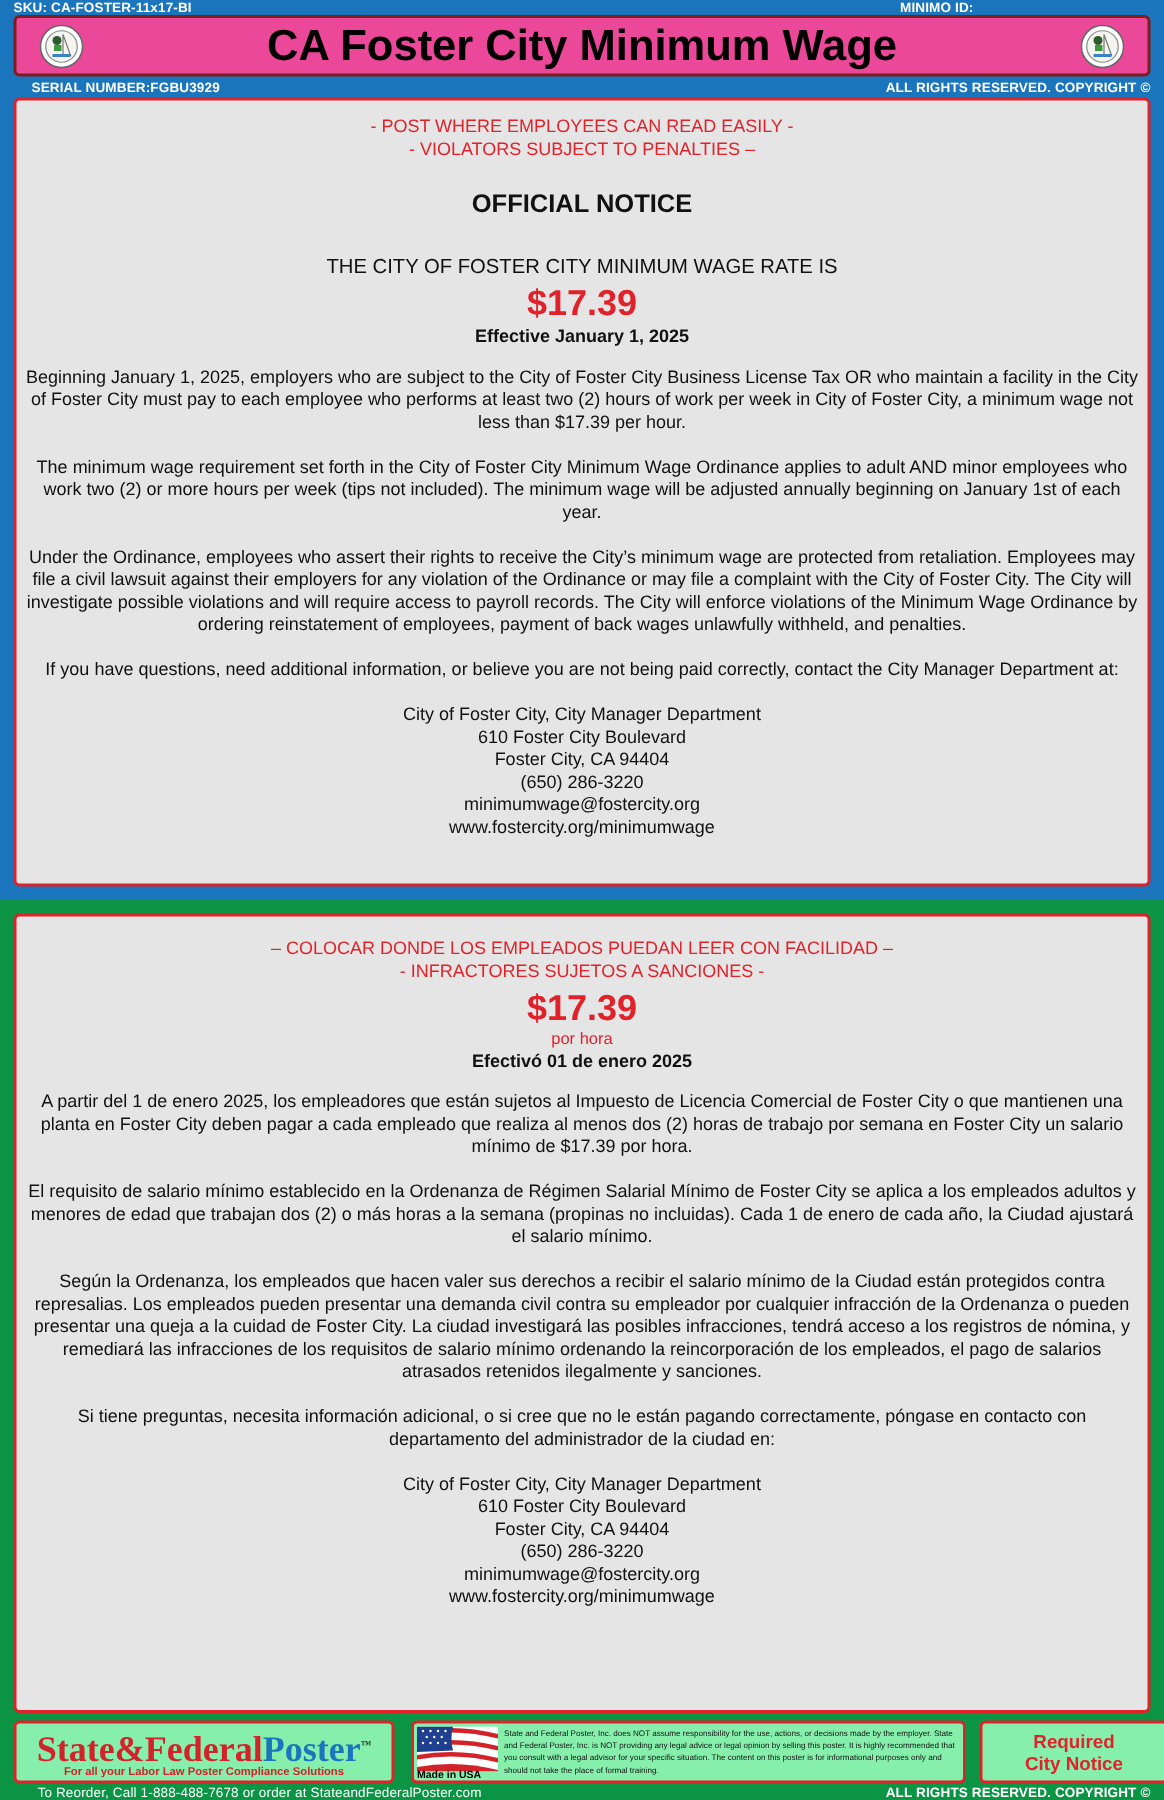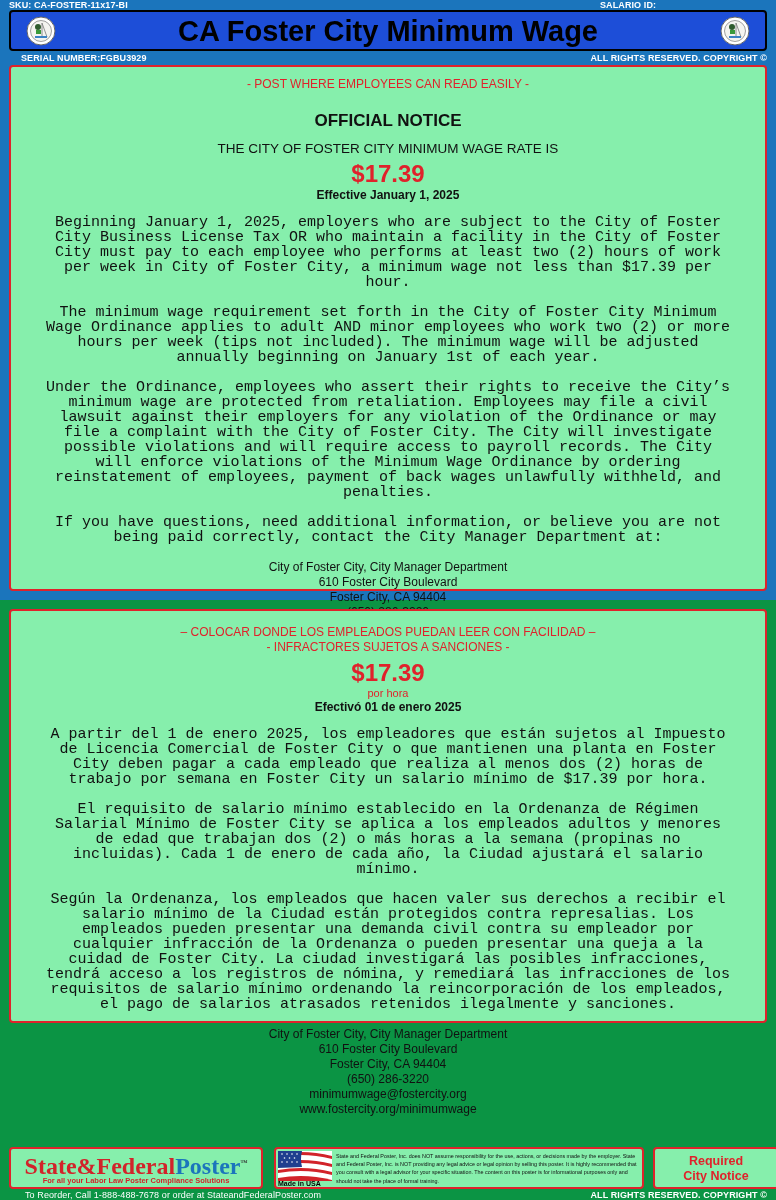--- a/index.html
+++ b/index.html
@@ -4,39 +4,39 @@
 <style>
   * { box-sizing: border-box; margin: 0; padding: 0; }
   html, body { width: 776px; height: 1200px; overflow: hidden; }
   body { font-family: "Liberation Sans", sans-serif; position: relative; background: #1a74bf; }
 
   .bg-blue { position: absolute; left: 0; top: 0; width: 776px; height: 600px; background: #1b75bc; }
   .bg-green { position: absolute; left: 0; top: 600px; width: 776px; height: 600px; background: #0b9444; }
 
   .tiny { position: absolute; color: #fff; font-weight: bold; font-size: 9px; letter-spacing: 0.1px; line-height: 10px; }
 
-  .title-box { position: absolute; left: 9px; top: 10px; width: 758px; height: 41px; background: #1d4ed8;
-               border: 2px solid #000000; border-radius: 4px; }
+  .title-box { position: absolute; left: 9px; top: 10px; width: 758px; height: 41px; background: #ec4899;
+               border: 2px solid #7f1d1d; border-radius: 4px; }
   .title-text { position: absolute; left: 0; right: 0; top: 3px; text-align: center; font-weight: bold; font-size: 29px; color: #000; }
   .seal { position: absolute; top: 4px; width: 30px; height: 30px; }
   .seal.left { left: 15px; }
   .seal.right { right: 15px; }
 
-  .panel { position: absolute; left: 9px; width: 758px; background: #86efac; border: 2px solid #e0222b; border-radius: 4px;
+  .panel { position: absolute; left: 9px; width: 758px; background: #e5e5e5; border: 2px solid #e0222b; border-radius: 4px;
            text-align: center; color: #111; }
   .panel.en { top: 65px; height: 526px; }
-  .panel.es { top: 609px; height: 414px; }
+  .panel.es { top: 609px; height: 533px; }
 
   .warn { color: #e0222b; font-size: 12px; line-height: 15px; }
   .notice-title { font-weight: bold; font-size: 17px; margin-top: 19px; }
   .rate-label { font-size: 13.5px; }
   .rate { color: #e0222b; font-weight: bold; font-size: 24px; line-height: 28px; }
   .per { color: #e0222b; font-size: 11px; line-height: 13px; }
   .eff { font-weight: bold; font-size: 12px; line-height: 14px; }
-  .para { font-size: 15px; line-height: 15px; padding: 0 32px; font-family: Liberation Mono, monospace; }
+  .para { font-size: 12px; line-height: 15px; padding: 0 6px; }
   .contact { font-size: 12px; line-height: 15px; }
 
   .foot-box { position: absolute; top: 1147px; height: 42px; background: #86efac; border: 2px solid #e0222b; border-radius: 4px; }
   .logo-box { left: 9px; width: 254px; }
   .logo-main { position: absolute; left: 0; right: 0; top: 1px; text-align: center; font-family: "Liberation Serif", serif; font-weight: bold; font-size: 24px; line-height: 26px; }
   .logo-main .red { color: #d2232a; }
   .logo-main .blue { color: #1b75bc; }
   .logo-main sup { font-size: 7px; color: #333; }
   .logo-sub { position: absolute; left: 0; right: 0; top: 27px; text-align: center; color: #d2232a; font-weight: bold; font-size: 7.5px; }
 
@@ -47,21 +47,21 @@
 
   .req-box { left: 653px; width: 126px; text-align: center; color: #e0222b; font-weight: bold; font-size: 12.5px; line-height: 15px; padding-top: 5px; }
 </style>
 </head>
 <body>
 
 <div class="bg-blue"></div>
 <div class="bg-green"></div>
 
 <div class="tiny" style="left:9px; top:0px;">SKU: CA-FOSTER-11x17-BI</div>
-<div class="tiny" style="left:600px; top:0px;">SALARIO ID:</div>
+<div class="tiny" style="left:600px; top:0px;">MINIMO ID:</div>
 
 <div class="title-box">
   <svg class="seal left" viewBox="0 0 30 30">
     <circle cx="15" cy="15" r="14" fill="#fff" stroke="#666" stroke-width="1"></circle>
     <circle cx="15" cy="15" r="10.5" fill="#f4f4f0" stroke="#888" stroke-width="0.8"></circle>
     <circle cx="12" cy="11" r="3" fill="#2e5b2e"></circle>
     <rect x="10" y="14" width="5" height="4" fill="#3a9a3a"></rect>
     <path d="M16 7 L21 21 L16 21 Z" fill="none" stroke="#777" stroke-width="0.8"></path>
     <rect x="9" y="20" width="12" height="2" fill="#3b82c4"></rect>
   </svg>
@@ -75,22 +75,23 @@
     <rect x="9" y="20" width="12" height="2" fill="#3b82c4"></rect>
   </svg>
 </div>
 
 <div class="tiny" style="left:9px; top:53px;margin-left:12px;">SERIAL NUMBER:FGBU3929</div>
 <div class="tiny" style="right:9px; top:53px;">ALL RIGHTS RESERVED. COPYRIGHT ©</div>
 
 <div class="panel en">
   <div style="height:10px;"></div>
   <div class="warn">- POST WHERE EMPLOYEES CAN READ EASILY -</div>
+  <div class="warn">- VIOLATORS SUBJECT TO PENALTIES –</div>
   <div class="notice-title">OFFICIAL NOTICE</div>
-  <div class="rate-label" style="margin-top:10px;">THE CITY OF FOSTER CITY MINIMUM WAGE RATE IS</div>
+  <div class="rate-label" style="margin-top:24px;">THE CITY OF FOSTER CITY MINIMUM WAGE RATE IS</div>
   <div class="rate" style="margin-top:4px;">$17.39</div>
   <div class="eff">Effective January 1, 2025</div>
 
   <div class="para" style="margin-top:13px;">Beginning January 1, 2025, employers who are subject to the City of Foster City Business License Tax OR who maintain a facility in the City of Foster City must pay to each employee who performs at least two (2) hours of work per week in City of Foster City, a minimum wage not less than $17.39 per hour.</div>
   <div class="para" style="margin-top:15px;">The minimum wage requirement set forth in the City of Foster City Minimum Wage Ordinance applies to adult AND minor employees who work two (2) or more hours per week (tips not included). The minimum wage will be adjusted annually beginning on January 1st of each year.</div>
   <div class="para" style="margin-top:15px;">Under the Ordinance, employees who assert their rights to receive the City’s minimum wage are protected from retaliation. Employees may file a civil lawsuit against their employers for any violation of the Ordinance or may file a complaint with the City of Foster City. The City will investigate possible violations and will require access to payroll records. The City will enforce violations of the Minimum Wage Ordinance by ordering reinstatement of employees, payment of back wages unlawfully withheld, and penalties.</div>
   <div class="para" style="margin-top:15px;">If you have questions, need additional information, or believe you are not being paid correctly, contact the City Manager Department at:</div>
 
   <div style="margin-top:15px;">
     <div class="contact">City of Foster City, City Manager Department</div>
@@ -106,20 +107,21 @@
   <div style="height:14px;"></div>
   <div class="warn">– COLOCAR DONDE LOS EMPLEADOS PUEDAN LEER CON FACILIDAD –</div>
   <div class="warn">- INFRACTORES SUJETOS A SANCIONES -</div>
   <div class="rate" style="margin-top:4px;">$17.39</div>
   <div class="per">por hora</div>
   <div class="eff">Efectivó 01 de enero 2025</div>
 
   <div class="para" style="margin-top:13px;">A partir del 1 de enero 2025, los empleadores que están sujetos al Impuesto de Licencia Comercial de Foster City o que mantienen una planta en Foster City deben pagar a cada empleado que realiza al menos dos (2) horas de trabajo por semana en Foster City un salario mínimo de $17.39 por hora.</div>
   <div class="para" style="margin-top:15px;">El requisito de salario mínimo establecido en la Ordenanza de Régimen Salarial Mínimo de Foster City se aplica a los empleados adultos y menores de edad que trabajan dos (2) o más horas a la semana (propinas no incluidas). Cada 1 de enero de cada año, la Ciudad ajustará el salario mínimo.</div>
   <div class="para" style="margin-top:15px;">Según la Ordenanza, los empleados que hacen valer sus derechos a recibir el salario mínimo de la Ciudad están protegidos contra represalias. Los empleados pueden presentar una demanda civil contra su empleador por cualquier infracción de la Ordenanza o pueden presentar una queja a la cuidad de Foster City. La ciudad investigará las posibles infracciones, tendrá acceso a los registros de nómina, y remediará las infracciones de los requisitos de salario mínimo ordenando la reincorporación de los empleados, el pago de salarios atrasados retenidos ilegalmente y sanciones.</div>
+  <div class="para" style="margin-top:15px;">Si tiene preguntas, necesita información adicional, o si cree que no le están pagando correctamente, póngase en contacto con departamento del administrador de la ciudad en:</div>
 
   <div style="margin-top:15px;">
     <div class="contact">City of Foster City, City Manager Department</div>
     <div class="contact">610 Foster City Boulevard</div>
     <div class="contact">Foster City, CA 94404</div>
     <div class="contact">(650) 286-3220</div>
     <div class="contact">minimumwage@fostercity.org</div>
     <div class="contact">www.fostercity.org/minimumwage</div>
   </div>
 </div>

